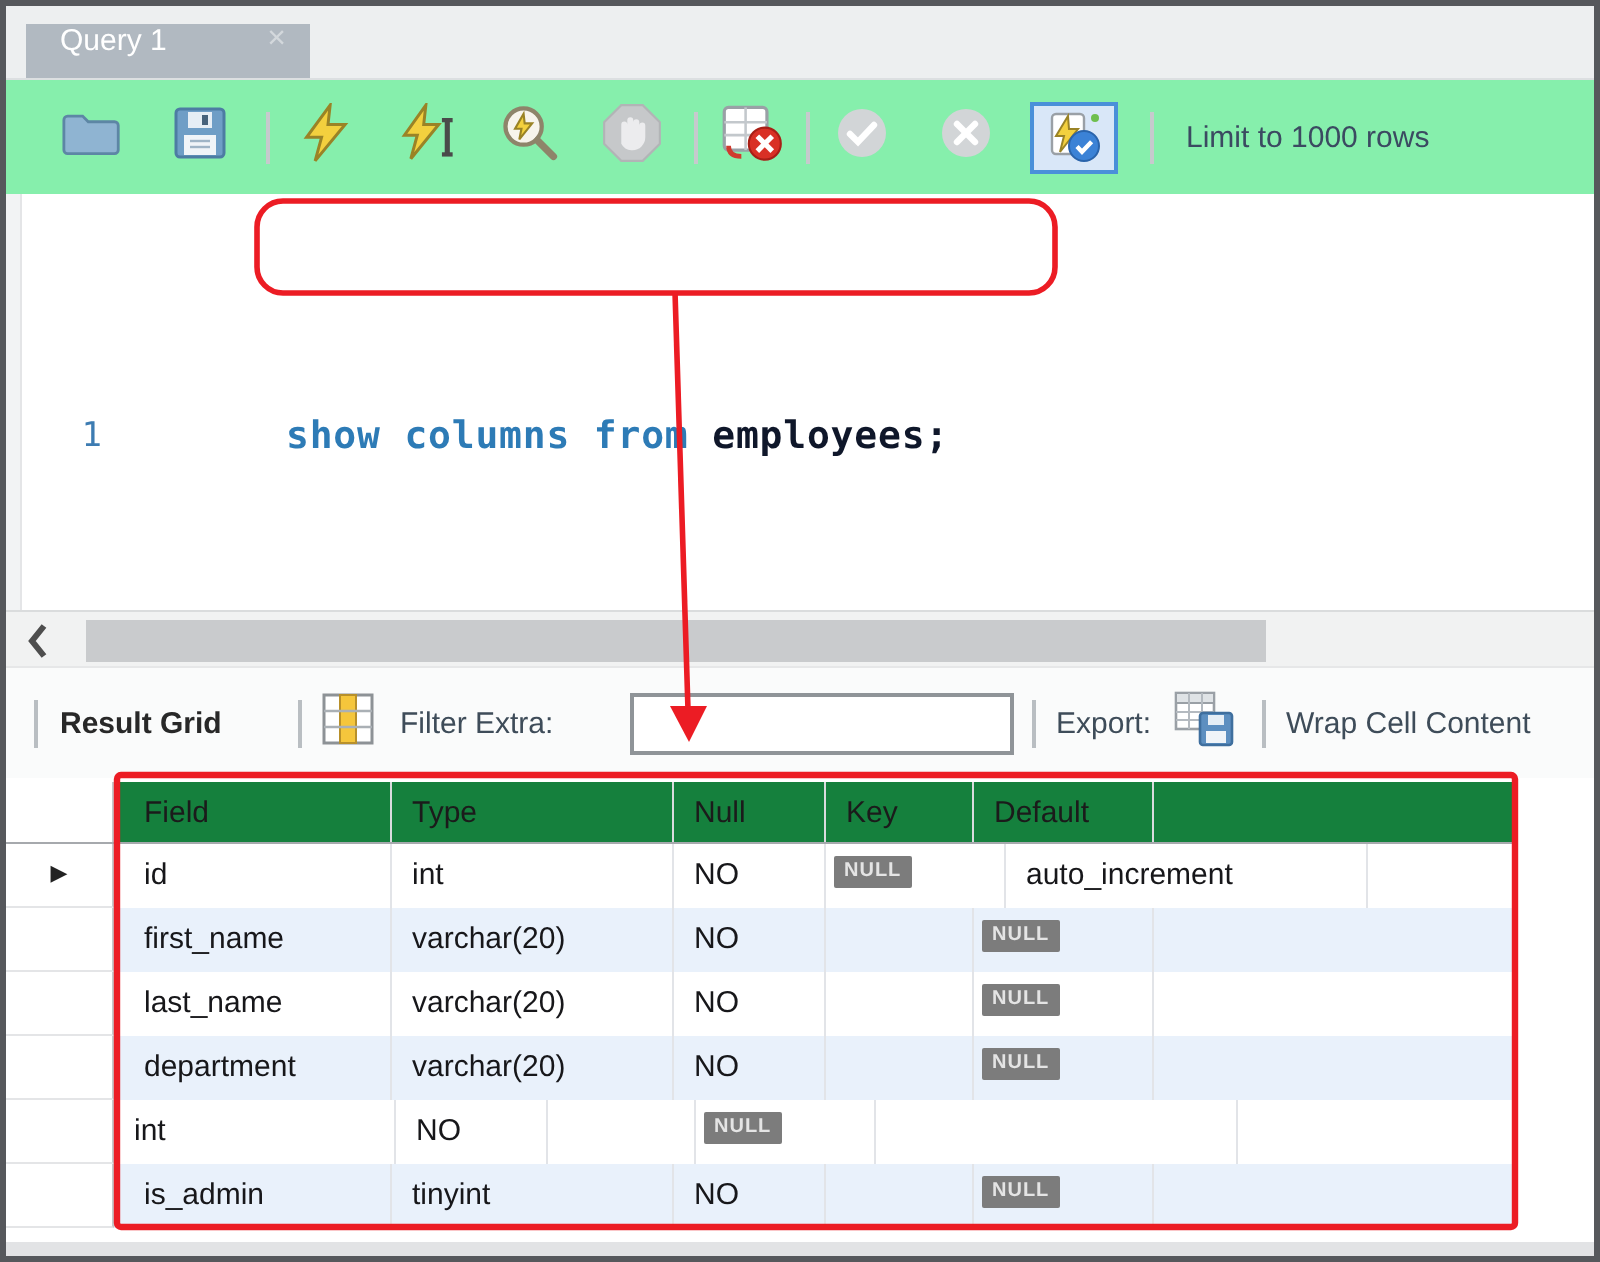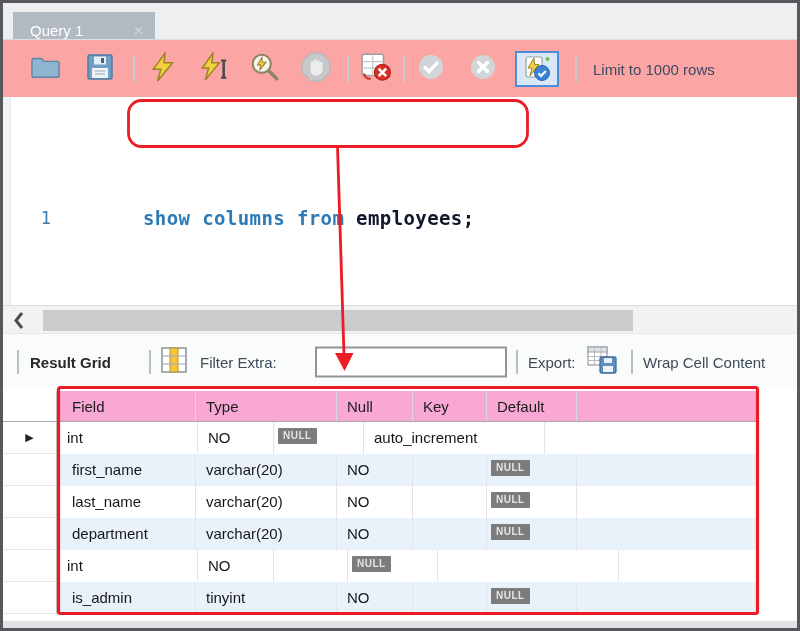--- a/index.html
+++ b/index.html
@@ -5,25 +5,25 @@
   html,body{margin:0;padding:0;background:#ffffff;}
   *{box-sizing:border-box;}
   .window{
     position:relative;width:800px;height:631px;overflow:hidden;
     border:3px solid #56585c;background:#ffffff;
     font-family:"Liberation Sans",sans-serif;
   }
   
   .tabbar{position:absolute;left:0;top:0;right:0;height:37px;background:#edeff0;border-bottom:1px solid #dcdfe1;}
   .tab{position:absolute;left:10px;bottom:0;width:142px;height:27px;background:#b1b9c1;
-       display:flex;align-items:flex-end;padding:0 12px 0 17px;}
+       display:flex;align-items:flex-start;padding:0 12px 0 17px;}
   .tab-title{color:#ffffff;font-size:15px;flex:1;}
   .tab-close{color:#d3d8dc;font-size:16px;line-height:16px;margin-left:8px;cursor:default;}
   
-  .toolbar{position:absolute;left:0;top:37px;right:0;height:57px;background:#fca5a5;padding-left:15px;}
+  .toolbar{position:absolute;left:0;top:37px;right:0;height:57px;background:#86efac;padding-left:15px;}
   .toolbar > *{position:absolute;top:50%;transform:translateY(-50%);}
   .tsep{width:2px;height:26px;background:#c6cacd;}
   .autocommit-box{width:44px;height:36px;border:2px solid var(--autocommit-highlight);
       background:#d9e7f8;display:flex;align-items:center;justify-content:center;}
   .limit{font-size:15px;color:#3b4a61;white-space:nowrap;}
   
   .editor{position:absolute;left:0;top:94px;right:0;height:208px;background:#ffffff;}
   .gutter-strip{position:absolute;left:0;top:0;bottom:0;width:8px;background:#f2f3f4;border-right:1px solid #e4e5e7;}
   .line-number{position:absolute;left:28px;top:103px;width:20px;height:36px;line-height:36px;
       text-align:right;font-family:"DejaVu Sans Mono",monospace;font-size:17px;color:#3d7cb2;}
@@ -43,21 +43,21 @@
   .rg-label{font-size:15px;font-weight:bold;color:#282828;white-space:nowrap;}
   .rlabel{font-size:15px;color:#3e4c59;white-space:nowrap;}
   .filter-input{left:312px;width:192px;height:31px;border:2px solid #8f9498;background:#fff;
       font-family:"Liberation Sans",sans-serif;font-size:14px;padding:0 6px;outline:none;}
   .wrap-clip{left:640px;right:0;overflow:hidden;}
   
   .grid-area{position:absolute;left:0;top:386px;right:0;bottom:0;background:#ffffff;}
   .bottom-strip{position:absolute;left:0;right:0;bottom:0;height:7px;background:#e2e3e5;}
   .gtable{position:absolute;left:0;top:2px;}
   .ghead,.trow{display:flex;}
-  .ghead{height:31px;border-bottom:1px solid #a6a9ad;background:#f9a8d4;}
+  .ghead{height:31px;border-bottom:1px solid #a6a9ad;background:#15803d;}
   .trow{height:32px;background:#ffffff;}
   .trow.alt{background:var(--row-alt-blue);}
   .selcell{width:54px;height:100%;background:#ffffff;border-right:1px solid #c6c8ca;
       border-bottom:1px solid #e4e5e7;display:flex;align-items:center;justify-content:center;flex:none;}
   .hsel{border-bottom:none;}
   .marker{font-size:11px;color:#222;line-height:1;}
   .cell{height:100%;line-height:32px;font-size:15px;color:#17171a;padding-left:10px;
       border-right:1px solid #e2e4e8;overflow:hidden;white-space:nowrap;flex:none;}
   .hcell{line-height:31px;color:#1b1b1b;border-right:1px solid #d9dbde;}
   .c-field{width:139px;padding-left:15px;}
@@ -225,20 +225,21 @@
           <div class="cell hcell c-type">Type</div>
           <div class="cell hcell c-null">Null</div>
           <div class="cell hcell c-key">Key</div>
           <div class="cell hcell c-default">Default</div>
         </div>
       <div>
           <div class="trow">
             <div class="selcell">
               <span class="marker">▶</span>
             </div>
+            <div class="cell c-field">id</div>
             <div class="cell c-type">int</div>
             <div class="cell c-null">NO</div>
             <div class="cell c-default"><span class="nullbadge">NULL</span></div>
             <div class="cell c-extra">auto_increment</div>
           </div>
           <div class="trow alt">
             <div class="selcell"></div>
             <div class="cell c-field">first_name</div>
             <div class="cell c-type">varchar(20)</div>
             <div class="cell c-null">NO</div>

